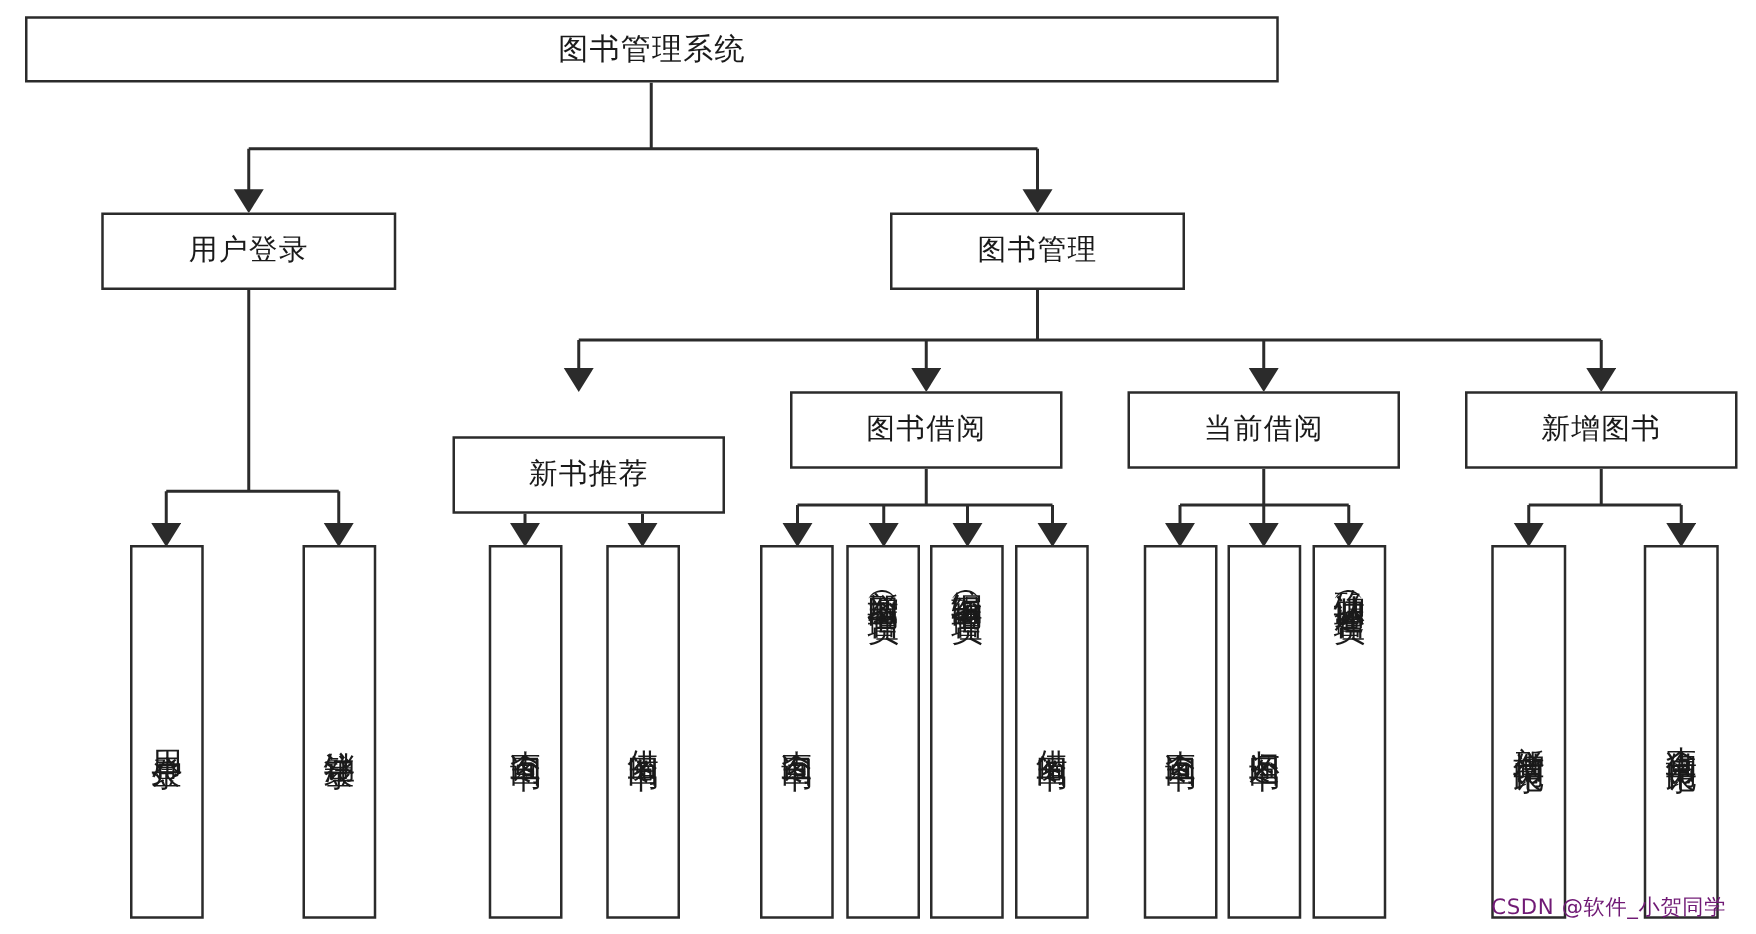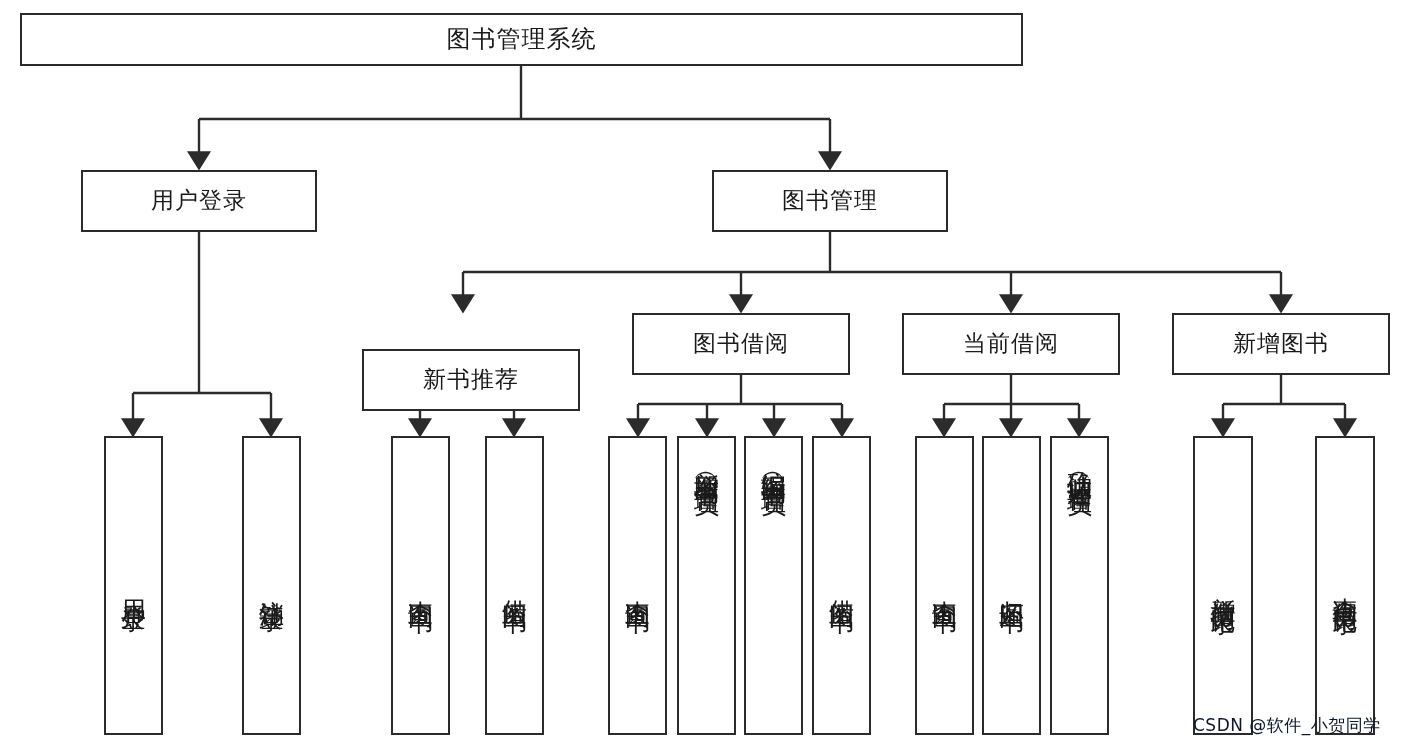--- a/index.html
+++ b/index.html
@@ -49,21 +49,21 @@
     font-size:25px;
     line-height:1.08;
     letter-spacing:3px;
   }
   .node.vert.centered{align-items:center;padding-top:0;}
 
   .watermark{
     position:absolute;
     left:1193px;top:714px;
     font-size:17px;
-    color:#0f172a;
+    color:#701a75;
     white-space:nowrap;
     letter-spacing:0.5px;
   }
 </style>
 </head>
 <body>
 
 <div id="diagram">
 
   <svg class="connectors" viewBox="0 0 1405 747">

